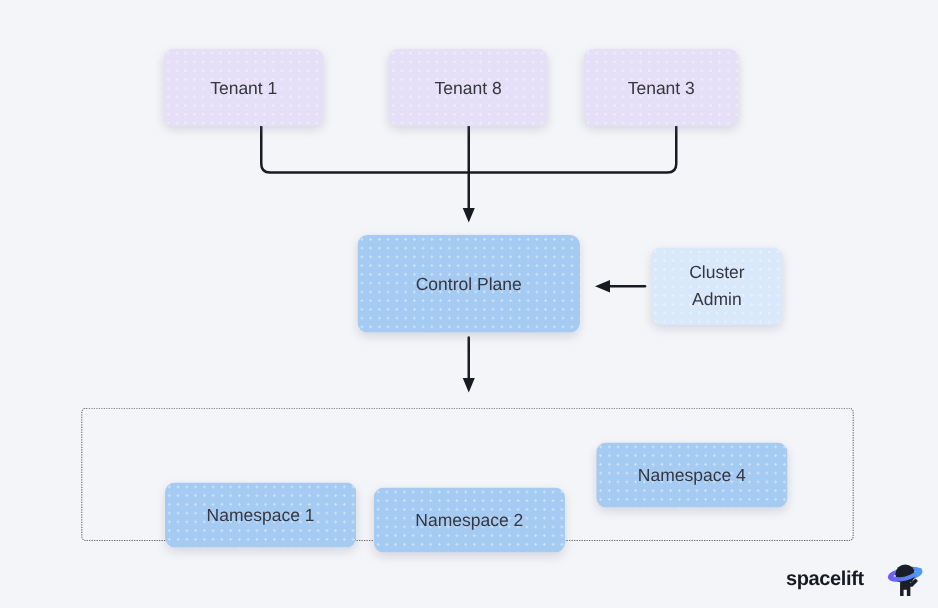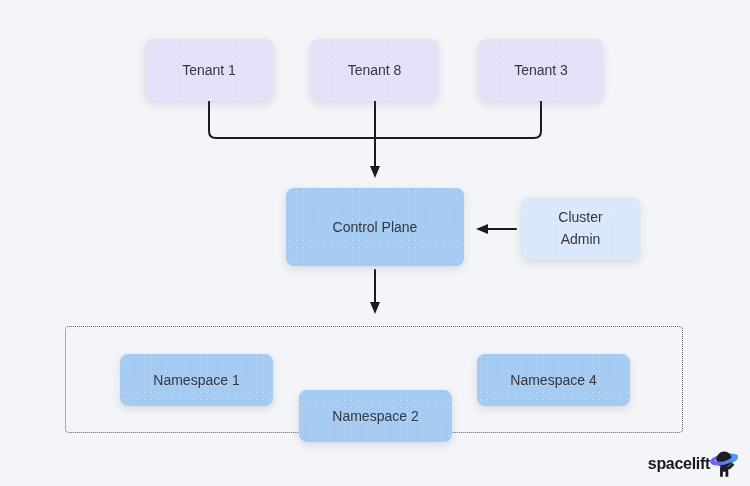--- a/index.html
+++ b/index.html
@@ -36,62 +36,62 @@
     justify-content: center;
     text-align: center;
     border-radius: 8px;
     font-size: 14px;
     color: var(--text);
     background-image: radial-gradient(circle, rgba(255,255,255,0.45) 0.8px, transparent 1px);
     background-size: 7px 7px;
     box-shadow: 0 3px 8px rgba(110,120,150,0.22);
   }
   .tenant { background-color: var(--tenant-fill); top: 39px; height: 62px; }
-  .tenant-1 { left: 145px; width: 128px; }
+  .tenant-1 { left: 131px; width: 128px; }
   .tenant-2 { left: 311px; width: 127px; }
-  .tenant-3 { left: 479px; width: 124px; }
+  .tenant-3 { left: 467px; width: 124px; }
   .control-plane {
     background-color: var(--node-fill);
     left: 286px; top: 188px; width: 178px; height: 78px; text-align: center;
   }
   .cluster-admin {
     background-color: var(--admin-fill);
-    left: 521px; top: 198px; width: 119px; height: 62px;
+    left: 521px; top: 198px; width: 105px; height: 62px;
     line-height: 1.55;
   }
   .cluster-admin .label { max-width: 70px; }
   .namespace-group {
     position: absolute;
     left: 65px; top: 326px; width: 618px; height: 107px;
     border: 1.5px dotted var(--dotted-border);
     border-radius: 4px;
   }
   .namespace { background-color: var(--node-fill); top: 354px; width: 153px; height: 52px; }
-  .namespace-1 { left: 120px; }
+  .namespace-1 { left: 132px; margin-top: 32px; }
   .namespace-2 { left: 299px; margin-top: 36px; }
   .namespace-3 { left: 477px; }
   .connector-svg {
     position: absolute;
     left: 0; top: 0;
     width: 750px; height: 486px;
     pointer-events: none;
   }
   .connector-svg path.wire, .connector-svg line.wire {
     stroke: var(--line);
     stroke-width: 2;
     fill: none;
     stroke-linecap: round;
   }
   .arrowhead { fill: var(--line); }
   .logo {
     position: absolute;
     right: 10px; bottom: 8px;
     display: flex;
     align-items: center;
-    gap: 0;
+    gap: 19px;
   }
   .logo-text {
     font-size: 16px;
     font-weight: bold;
     letter-spacing: -0.3px;
     color: var(--logo-text);
   }
   .ring-start { stop-color: var(--logo-ring-start); }
   .ring-end { stop-color: var(--logo-ring-end); }
   .logo-dark-fill { fill: var(--logo-dark); }

